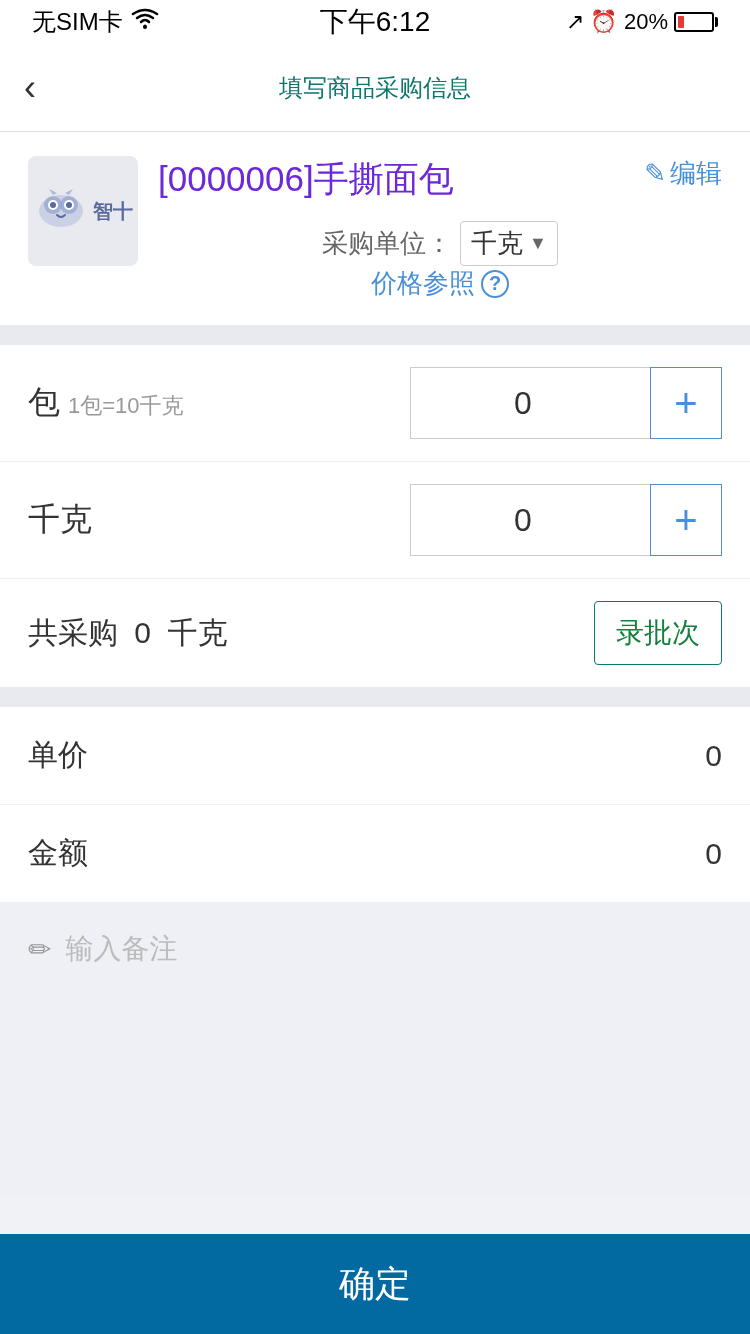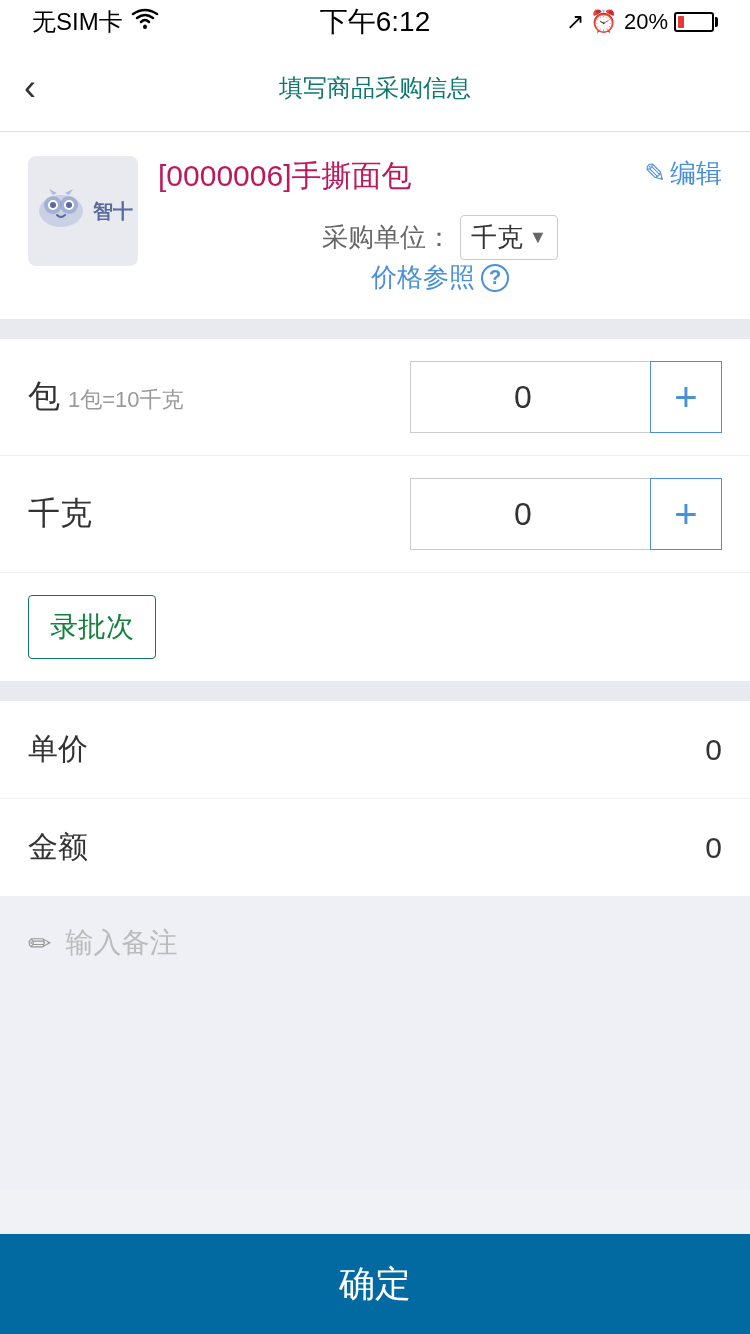--- a/index.html
+++ b/index.html
@@ -133,22 +133,22 @@
     }
     .product-info {
       flex: 1;
     }
     .product-header {
       display: flex;
       justify-content: space-between;
       align-items: flex-start;
     }
     .product-name {
-      font-size: 30px;
-      color: #be185d;
+      font-size: 35px;
+      color: #6d28d9;
       font-weight: 500;
       flex: 1;
     }
     .edit-btn {
       color: #4a90d9;
       font-size: 26px;
       display: flex;
       align-items: center;
       gap: 4px;
       cursor: pointer;
@@ -450,20 +450,25 @@
       <span class="label-main">千克</span>
     </div>
     <div class="input-controls">
       <input class="qty-input" type="number" value="0" style="">
       <div class="plus-btn">+</div>
     </div>
   </div>
 </div>
 
 <div class="total-row">
+  <div style="font-size:30px;color:#333;">
+    <span>共采购</span>
+    <span style="margin:0 8px;">0</span>
+    <span>千克</span>
+  </div>
   <button class="batch-btn">录批次</button>
 </div>
 
 <div class="section-divider"></div>
 
 <div class="info-section">
   <div class="info-row">
     <span class="info-label">单价</span>
     <span class="info-value">0</span>
   </div>

